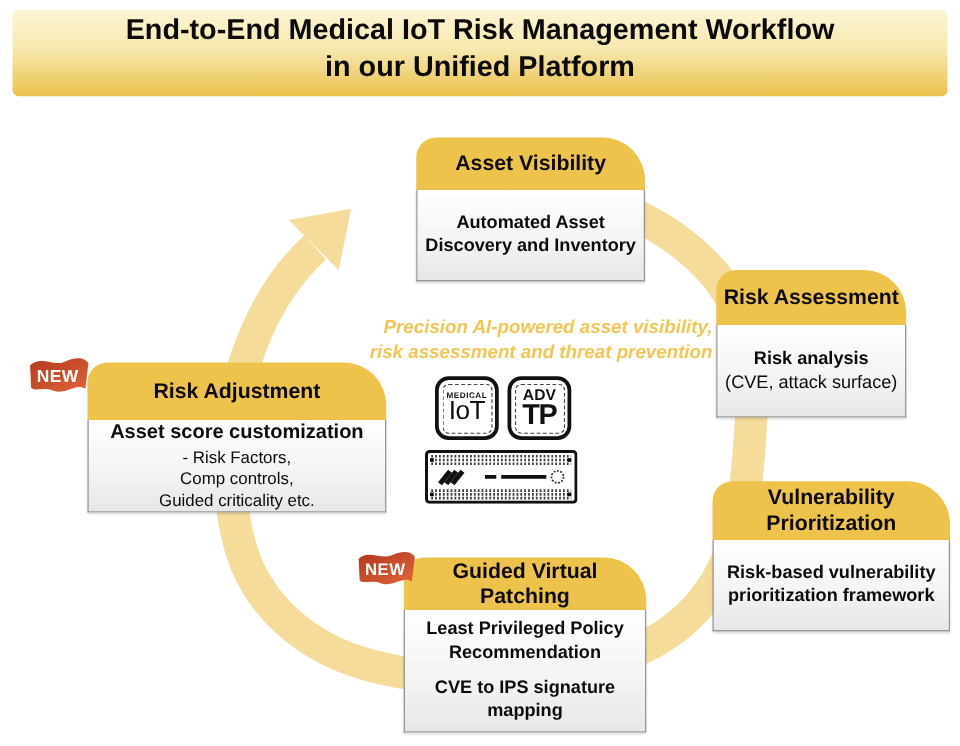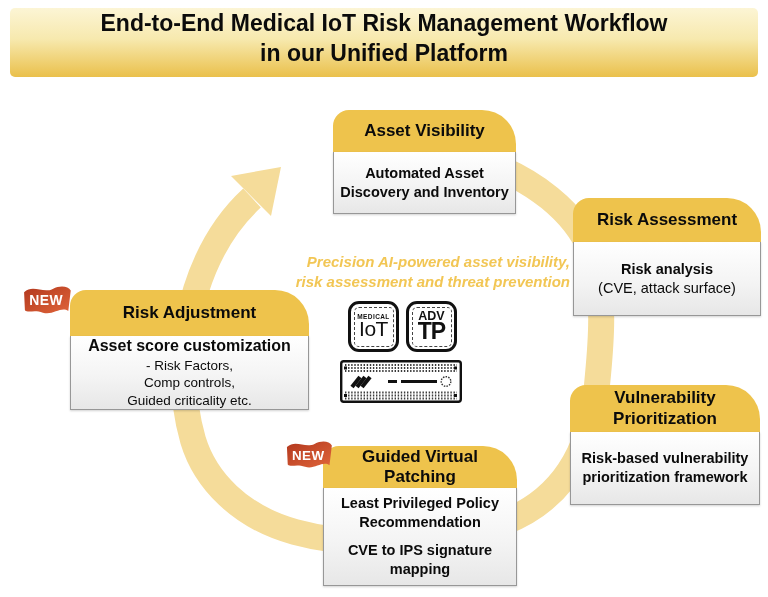--- a/index.html
+++ b/index.html
@@ -120,26 +120,26 @@
     </g>
     <rect x="48" y="20" width="9" height="3" fill="#111"></rect>
     <rect x="61" y="20" width="36" height="3" fill="#111"></rect>
     <circle cx="106" cy="21.5" r="4.8" fill="none" stroke="#333" stroke-width="1.4" stroke-dasharray="1.5 1.2"></circle>
   </svg>
 
   <div class="card" style="left:310px;top:110px;width:183px">
     <div class="card-header" style="height:42px">
       <span>Asset Visibility</span>
     </div>
-    <div class="card-body" style="height:62px">
+    <div class="card-body" style="height:73px">
       <div class="bold" style="width:170px">Automated Asset Discovery and Inventory</div>
     </div>
   </div>
 
-  <div class="card" style="left:550px;top:198px;width:188px">
+  <div class="card" style="left:550px;top:216px;width:152px">
     <div class="card-header" style="height:44px">
       <span>Risk Assessment</span>
     </div>
     <div class="card-body" style="height:74px">
       <div class="bold">Risk analysis</div>
       <div>(CVE, attack surface)</div>
     </div>
   </div>
 
   <div class="card" style="left:547px;top:385px;width:190px">

